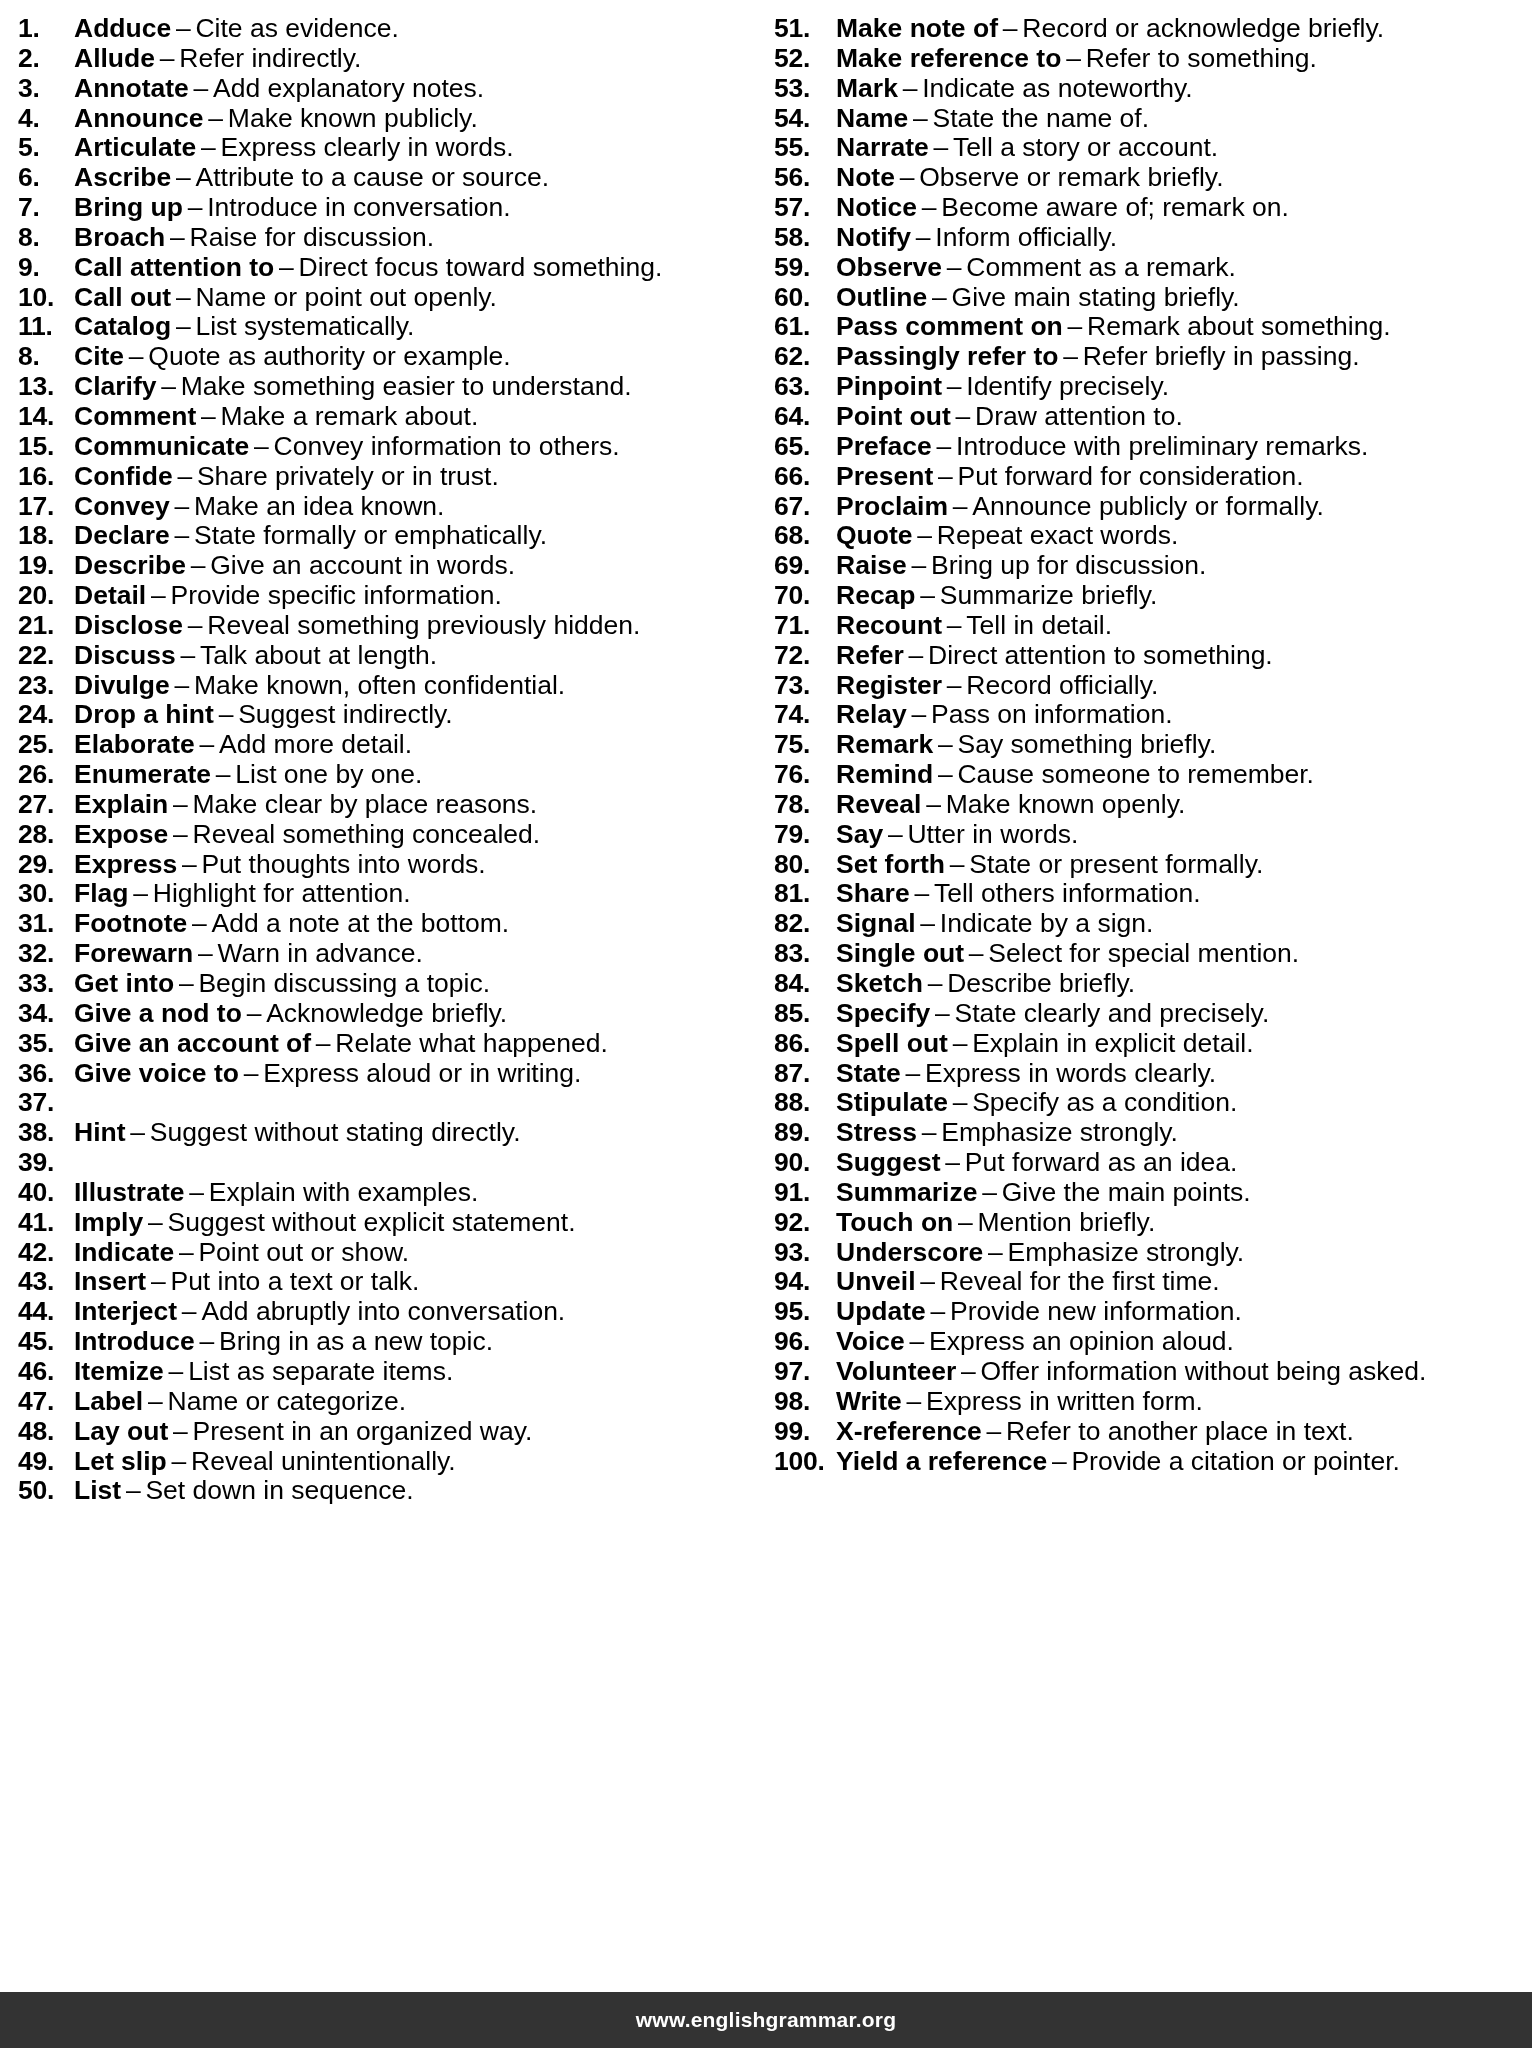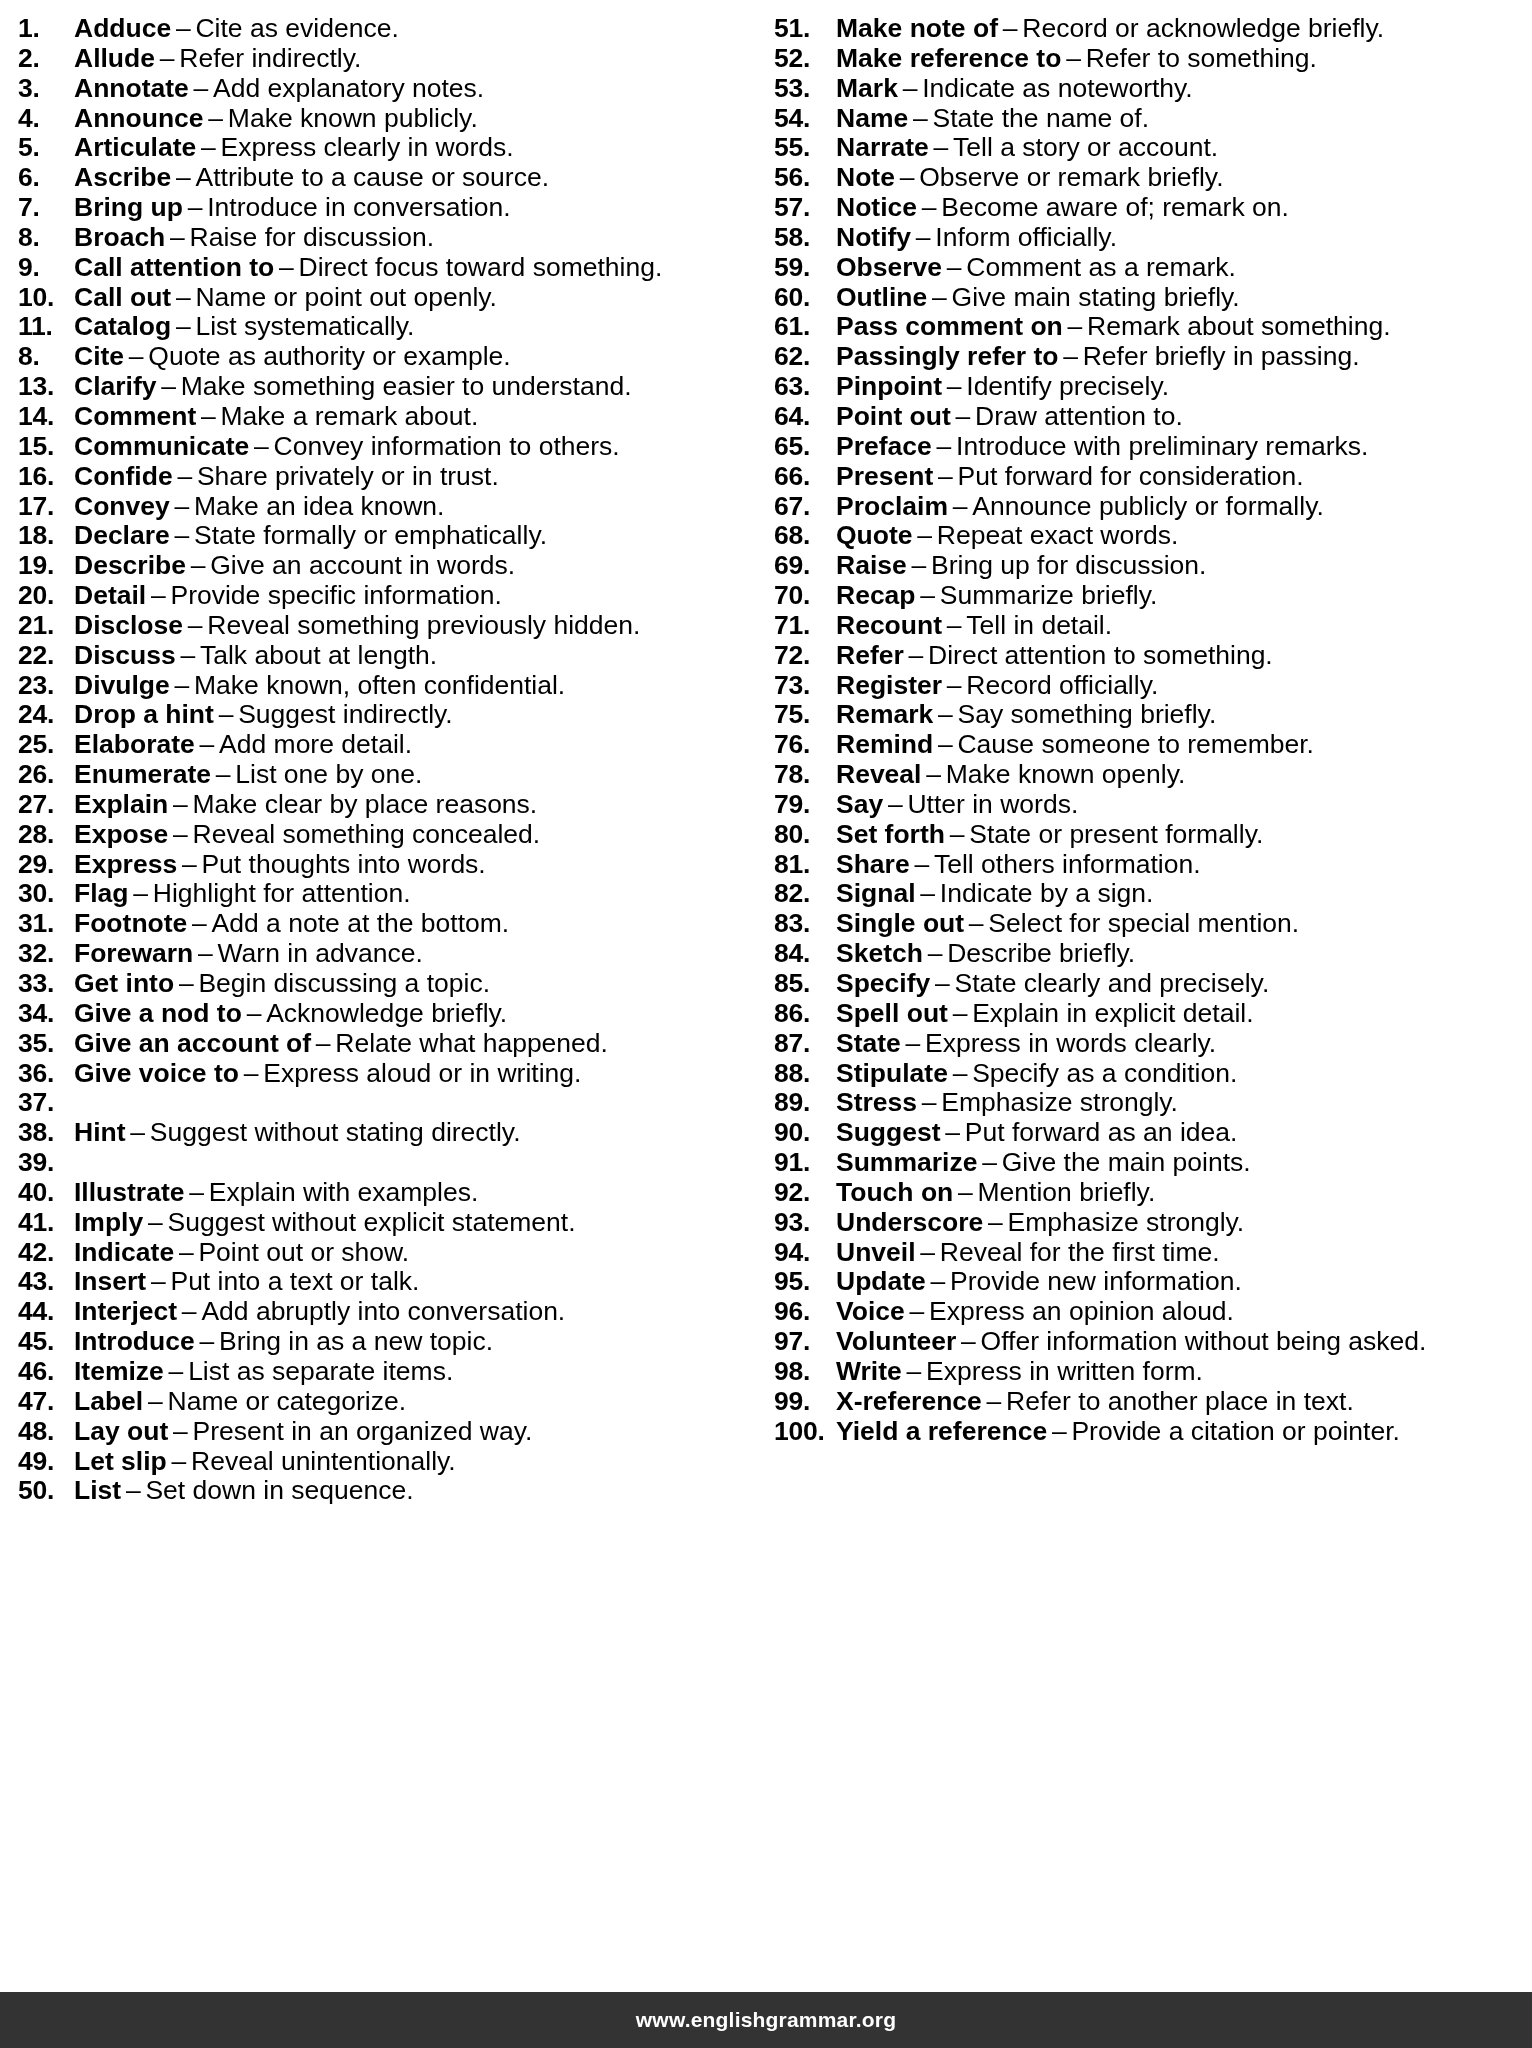--- a/index.html
+++ b/index.html
@@ -383,20 +383,24 @@
           </li>
           <li class="vitem">
             <span class="num">72.</span>
             <span><span class="term">Refer</span><span class="dash">–</span><span class="def">Direct attention to something.</span></span>
           </li>
           <li class="vitem">
             <span class="num">73.</span>
             <span><span class="term">Register</span><span class="dash">–</span><span class="def">Record officially.</span></span>
           </li>
           <li class="vitem">
+            <span class="num">74.</span>
+            <span><span class="term">Relay</span><span class="dash">–</span><span class="def">Pass on information.</span></span>
+          </li>
+          <li class="vitem">
             <span class="num">75.</span>
             <span><span class="term">Remark</span><span class="dash">–</span><span class="def">Say something briefly.</span></span>
           </li>
           <li class="vitem">
             <span class="num">76.</span>
             <span><span class="term">Remind</span><span class="dash">–</span><span class="def">Cause someone to remember.</span></span>
           </li>
           <li class="vitem">
             <span class="num">78.</span>
             <span><span class="term">Reveal</span><span class="dash">–</span><span class="def">Make known openly.</span></span>

